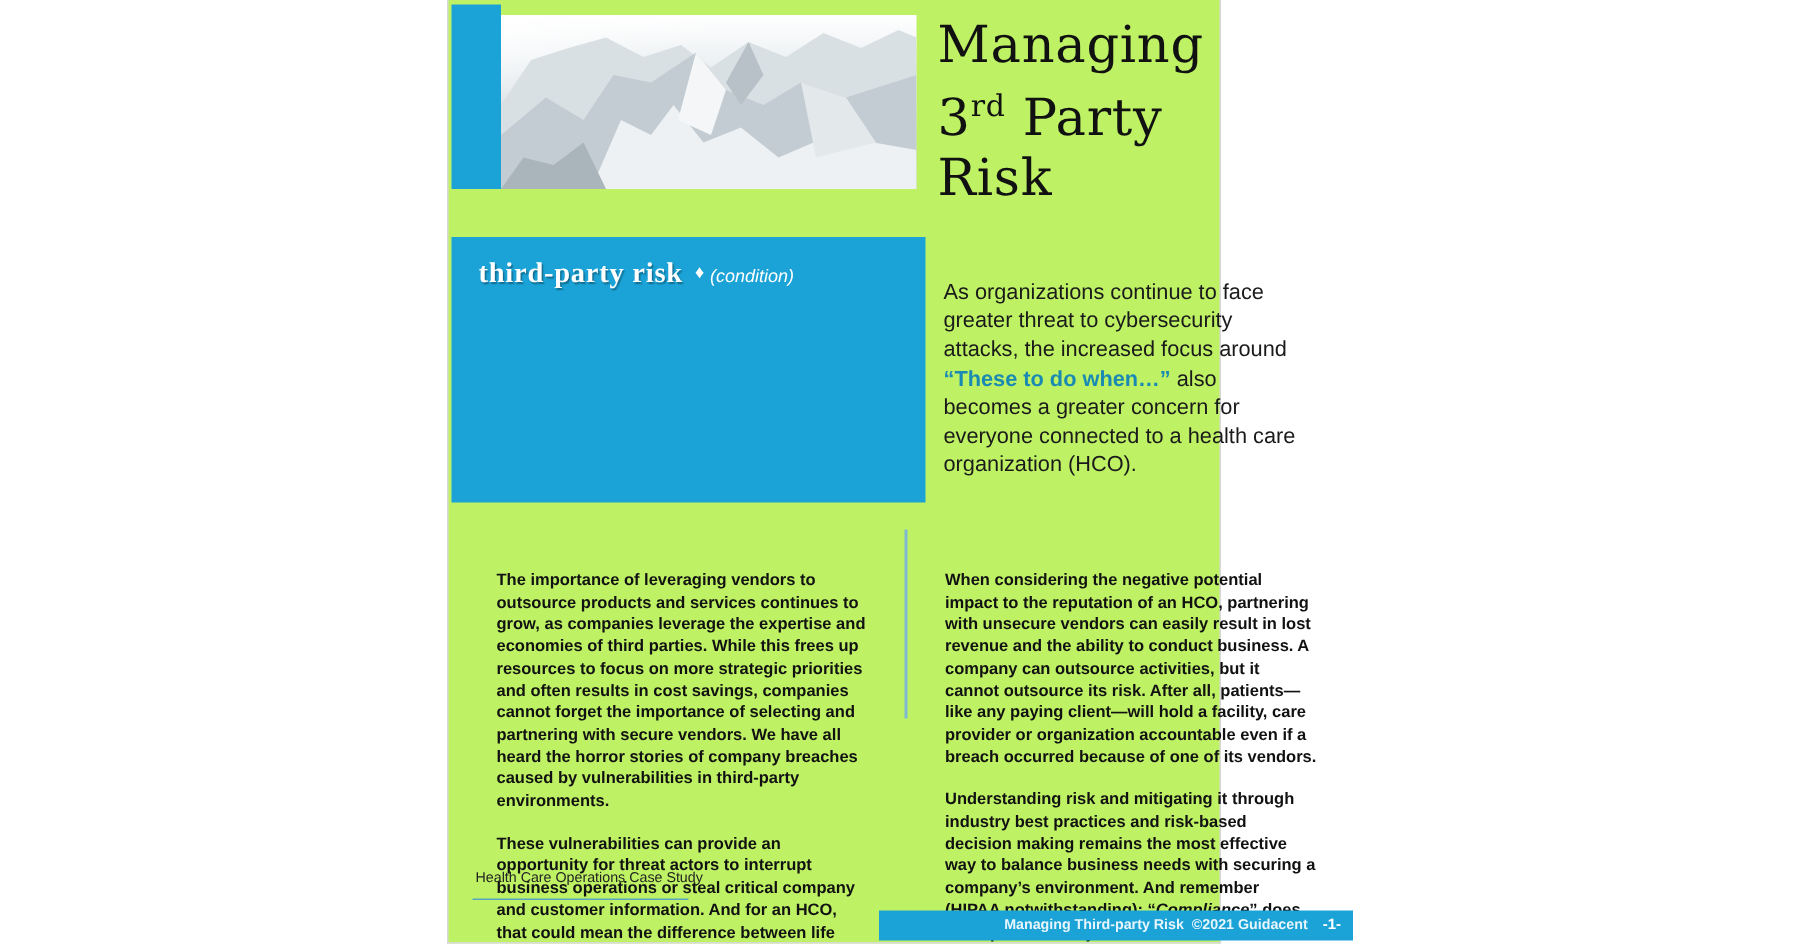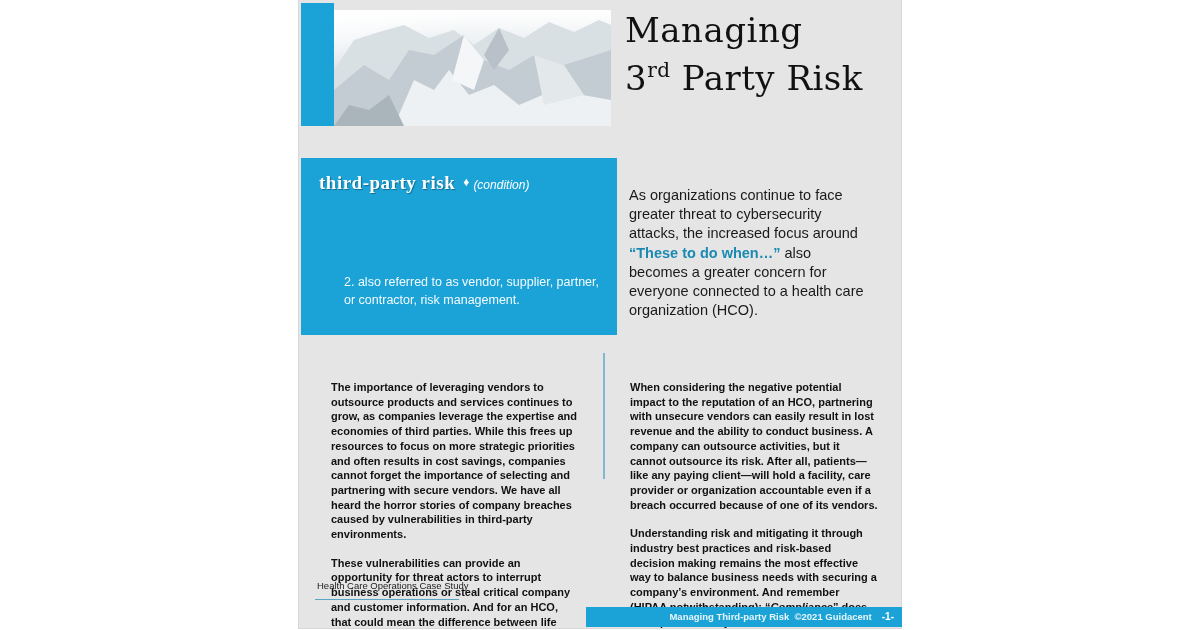--- a/index.html
+++ b/index.html
@@ -1,26 +1,26 @@
 <!DOCTYPE html>
 <html><head>
 <meta charset="utf-8">
 <style>
   html, body { margin:0; padding:0; background:#ffffff; }
   body { width:1200px; height:630px; position:relative; overflow:hidden; font-family:"Liberation Sans", sans-serif; }
-  .page { position:absolute; left:298px; top:0; width:604px; height:629px; background:#e5e5e5; border:1px solid #d8d8d8; border-top:none; box-sizing:border-box; }
+  .page { position:absolute; left:298px; top:0; width:516px; height:629px; background:#bef264; border:1px solid #d8d8d8; border-top:none; box-sizing:border-box; }
   .blue-bar { position:absolute; left:2px; top:3px; width:33px; height:123px; background:#1ba3d7; }
   .hero { position:absolute; left:35px; top:10px; width:277px; height:116px; overflow:hidden;
     background:
       linear-gradient(160deg, rgba(255,255,255,0.9) 0%, rgba(255,255,255,0) 30%),
       linear-gradient(180deg, #ffffff 0%, #eef2f4 25%, #dde3e7 50%, #c9d1d6 70%, #e6eaec 100%); }
   .hero svg { position:absolute; left:0; top:0; width:100%; height:100%; }
   .title { position:absolute; left:326px; top:10px; font-family:"DejaVu Serif", serif; color:#111; }
   .title .t1 { font-size:34px; line-height:40px; letter-spacing:0.5px; }
-  .title .t2 { font-size:34px; line-height:40px; letter-spacing:0.5px;text-align:right; }
+  .title .t2 { font-size:34px; line-height:40px; letter-spacing:0.5px; }
   .title .t2 sup { font-size:20px; vertical-align:13px; }
   .title .t3 { font-size:21px; font-weight:bold; font-style:italic; line-height:32px; margin-top:-2px; }
   .def-box { position:absolute; left:2px; top:158px; width:316px; height:177px; background:#1ba3d7; color:#fff; }
   .def-head { position:absolute; left:18px; top:14px; white-space:nowrap; }
   .def-term { font-family:Liberation Serif, serif; font-weight:bold; font-size:19px; color:#fff; text-shadow:1px 1px 1px rgba(0,0,0,0.35); letter-spacing:0.5px; }
   .def-diamond { font-size:12px; margin-left:8px; vertical-align:3px; }
   .def-pos { font-style:italic; font-size:12px; margin-left:4px; }
   .def-item { position:absolute; left:43px; width:262px; font-size:12.5px; line-height:18px; color:#f4fbff; }
   .def-item.i1 { top:50px; }
   .def-item.i2 { top:115px; }
@@ -56,21 +56,20 @@
 
   <div class="title">
     <div class="t1">Managing</div>
     <div class="t2"><span>3</span><sup>rd</sup><span> Party Risk</span></div>
   </div>
 
   <div class="def-box">
     <div class="def-head">
       <span class="def-term">third-party risk</span><span class="def-diamond">♦</span><span class="def-pos">(condition)</span>
     </div>
-    <div class="def-item i2">2. also referred to as vendor, supplier, partner, or contractor, risk management.</div>
   </div>
 
   <div class="intro"><span>As organizations continue to face greater threat to cybersecurity attacks, the increased focus around </span><span class="accent">“These to do when…”</span><span> also becomes a greater concern for everyone connected to a health care organization (HCO).</span></div>
 
   <div class="col col-left">
     <p>The importance of leveraging vendors to outsource products and services continues to grow, as companies leverage the expertise and economies of third parties. While this frees up resources to focus on more strategic priorities and often results in cost savings, companies cannot forget the importance of selecting and partnering with secure vendors. We have all heard the horror stories of company breaches caused by vulnerabilities in third-party environments.</p>
     <p>These vulnerabilities can provide an opportunity for threat actors to interrupt business operations or steal critical company and customer information. And for an HCO, that could mean the difference between life and death!</p>
   </div>
 
   <div class="col-divider"></div>

